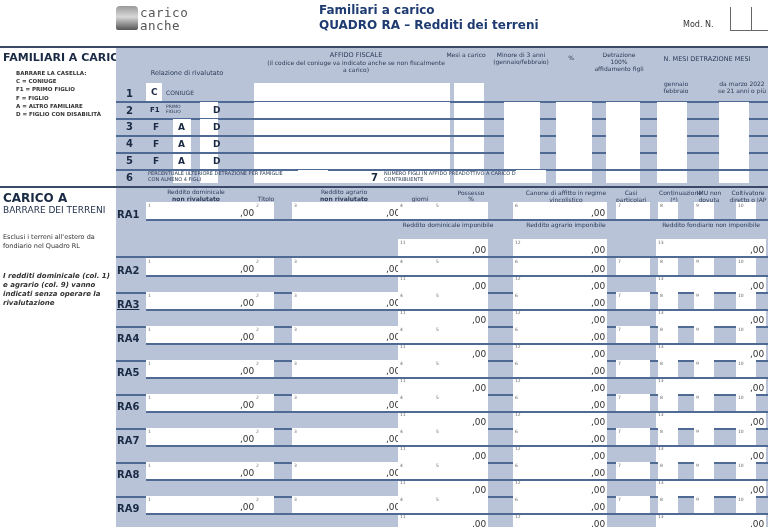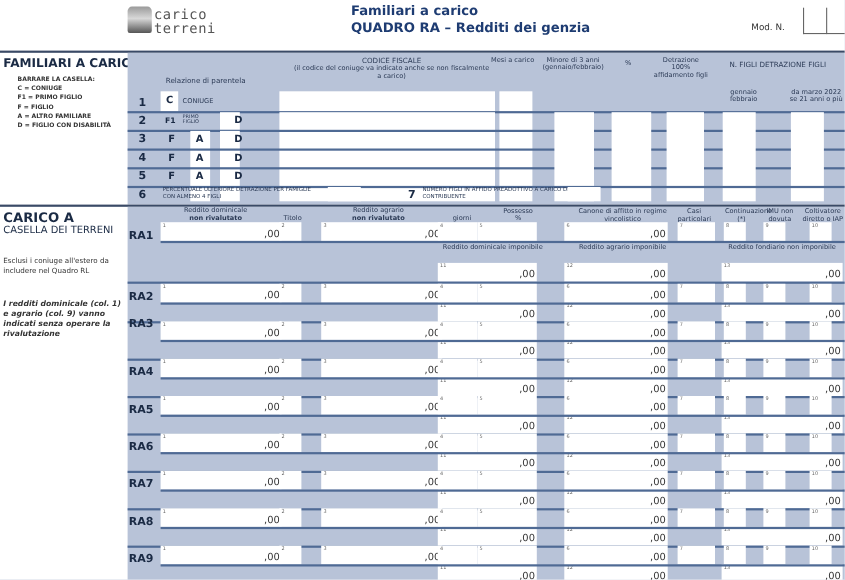--- a/index.html
+++ b/index.html
@@ -31,47 +31,47 @@
   .zero { position: absolute; font-size: 9px; color: #333; }
   .ralabel { position: absolute; font-size: 10px; font-weight: bold; color: #1a2a44; }
   .italic-note { font-style: italic; font-weight: bold; font-size: 7px; line-height: 9px; color: #333; }
 </style>
 </head>
 <body>
 
 <div class="abs logo">
   <div class="logo-mark"></div>
   <div class="logo-line1">carico</div>
-  <div class="logo-line2">terreni</div>
+  <div class="logo-line2">anche</div>
 </div>
 <div class="abs title1">Familiari a carico</div>
-<div class="abs title2">QUADRO RA – Redditi dei genzia</div>
+<div class="abs title2">QUADRO RA – Redditi dei terreni</div>
 <div class="abs modn">Mod. N.</div>
 <div class="abs modbox"></div>
 <div class="abs hr-top"></div>
 
 <div class="abs sec-title" style="left:3px;top:51px;">FAMILIARI A CARICO</div>
 <div class="abs legend" style="left:16px;top:69px;">
   <div>BARRARE LA CASELLA:</div>
   <div>C  =  CONIUGE</div>
   <div>F1 =  PRIMO FIGLIO</div>
   <div>F  =  FIGLIO</div>
   <div>A  =  ALTRO FAMILIARE</div>
   <div>D  =  FIGLIO CON DISABILITÀ</div>
 </div>
 
 <div class="abs blue-panel" style="left:116px;top:48px;width:652px;height:138px;">
-  <div class="lbl" style="left:26px;top:22px;width:90px;font-size:6.5px;">Relazione di parentela</div>
-  <div class="lbl" style="left:150px;top:4px;width:180px;font-size:6.5px;">CODICE FISCALE</div>
+  <div class="lbl" style="left:26px;top:22px;width:90px;font-size:6.5px;">Relazione di rivalutato</div>
+  <div class="lbl" style="left:150px;top:4px;width:180px;font-size:6.5px;">AFFIDO FISCALE</div>
   <div class="lbl" style="left:150px;top:11px;width:180px;">(il codice del coniuge va indicato anche se non fiscalmente a carico)</div>
   <div class="lbl" style="left:330px;top:3px;width:40px;">Mesi a carico</div>
   <div class="lbl" style="left:370px;top:3px;width:70px;">Minore di 3 anni (gennaio/febbraio)</div>
   <div class="lbl" style="left:445px;top:6px;width:20px;">%</div>
   <div class="lbl" style="left:478px;top:3px;width:50px;">Detrazione 100% affidamento figli</div>
-  <div class="lbl" style="left:536px;top:8px;width:110px;font-size:6.5px;">N. FIGLI DETRAZIONE FIGLI</div>
+  <div class="lbl" style="left:536px;top:8px;width:110px;font-size:6.5px;">N. MESI DETRAZIONE MESI</div>
   <div class="lbl" style="left:540px;top:32px;width:40px;">gennaio febbraio</div>
   <div class="lbl" style="left:600px;top:32px;width:52px;">da marzo 2022 se 21 anni o più</div>
 
   <div class="rownum" style="left:10px;top:40px;">1</div>
   <div class="white-box" style="left:30px;top:35px;width:16px;height:19px;"></div>
   <div class="cell-letter" style="left:35px;top:39px;">C</div>
   <div class="lbl" style="left:50px;top:41px;text-align:left;">CONIUGE</div>
   <div class="white-box" style="left:138px;top:35px;width:196px;height:19px;"></div>
   <div class="white-box" style="left:338px;top:35px;width:30px;height:100px;"></div>
 
@@ -115,22 +115,22 @@
   <div class="lbl" style="left:32px;top:122px;width:140px;text-align:left;font-size:5px;line-height:6px;">PERCENTUALE ULTERIORE DETRAZIONE PER FAMIGLIE CON ALMENO 4 FIGLI</div>
   <div class="white-box" style="left:182px;top:122px;width:30px;height:13px;"></div>
   <div class="rownum" style="left:255px;top:124px;">7</div>
   <div class="lbl" style="left:268px;top:122px;width:140px;text-align:left;font-size:5px;line-height:6px;">NUMERO FIGLI IN AFFIDO PREADOTTIVO A CARICO DEL CONTRIBUENTE</div>
   <div class="white-box" style="left:400px;top:122px;width:30px;height:13px;"></div>
 </div>
 
 <div class="abs hr-mid"></div>
 
 <div class="abs sec-title" style="left:3px;top:191px;font-size:12px;">CARICO A</div>
-<div class="abs" style="left:3px;top:205px;font-size:9px;color:#1a2a44;">CASELLA DEI TERRENI</div>
-<div class="abs" style="left:3px;top:233px;width:105px;font-size:6.5px;line-height:9px;color:#333;">Esclusi i coniuge all'estero da includere nel Quadro RL</div>
+<div class="abs" style="left:3px;top:205px;font-size:9px;color:#1a2a44;">BARRARE DEI TERRENI</div>
+<div class="abs" style="left:3px;top:233px;width:105px;font-size:6.5px;line-height:9px;color:#333;">Esclusi i terreni all'estero da fondiario nel Quadro RL</div>
 <div class="abs italic-note" style="left:3px;top:272px;width:110px;">I redditi dominicale (col. 1) e agrario (col. 9) vanno indicati senza operare la rivalutazione</div>
 
 <div class="abs blue-panel" style="left:116px;top:188px;width:652px;height:339px;">
   <div class="lbl" style="left:30px;top:0;width:100px;">Reddito dominicale</div>
   <div class="lbl lblb" style="left:30px;top:7px;width:100px;">non rivalutato</div>
   <div class="lbl" style="left:138px;top:7px;width:24px;">Titolo</div>
   <div class="lbl" style="left:178px;top:0;width:100px;">Reddito agrario</div>
   <div class="lbl lblb" style="left:178px;top:7px;width:100px;">non rivalutato</div>
   <div class="lbl" style="left:330px;top:1px;width:50px;">Possesso</div>
   <div class="lbl" style="left:284px;top:7px;width:40px;">giorni</div>
@@ -208,21 +208,21 @@
       <div class="tiny" style="left:284px;top:88px;">11</div>
       <div class="zero" style="left:356px;top:93px;">,00</div>
       <div class="white-box" style="left:397px;top:87px;width:94px;height:17px;"></div>
       <div class="tiny" style="left:399px;top:88px;">12</div>
       <div class="zero" style="left:475px;top:93px;">,00</div>
       <div class="white-box" style="left:540px;top:87px;width:110px;height:17px;"></div>
       <div class="tiny" style="left:542px;top:88px;">13</div>
       <div class="zero" style="left:634px;top:93px;">,00</div>
       <div class="hline" style="left:30px;top:87px;width:622px;"></div>
       <div class="hline" style="left:0;top:104px;width:652px;"></div>
-      <div class="ralabel" style="left:1px;top:101px;">RA3</div>
+      <div class="ralabel" style="left:1px;top:111px;text-decoration:underline;">RA3</div>
       <div class="white-box" style="left:30px;top:104px;width:110px;height:17px;"></div>
       <div class="tiny" style="left:32px;top:105px;">1</div>
       <div class="zero" style="left:124px;top:110px;">,00</div>
       <div class="white-box" style="left:138px;top:104px;width:20px;height:17px;"></div>
       <div class="tiny" style="left:140px;top:105px;">2</div>
       <div class="white-box" style="left:176px;top:104px;width:110px;height:17px;"></div>
       <div class="tiny" style="left:178px;top:105px;">3</div>
       <div class="zero" style="left:270px;top:110px;">,00</div>
       <div class="white-box" style="left:282px;top:104px;width:36px;height:17px;"></div>
       <div class="tiny" style="left:284px;top:105px;">4</div>

